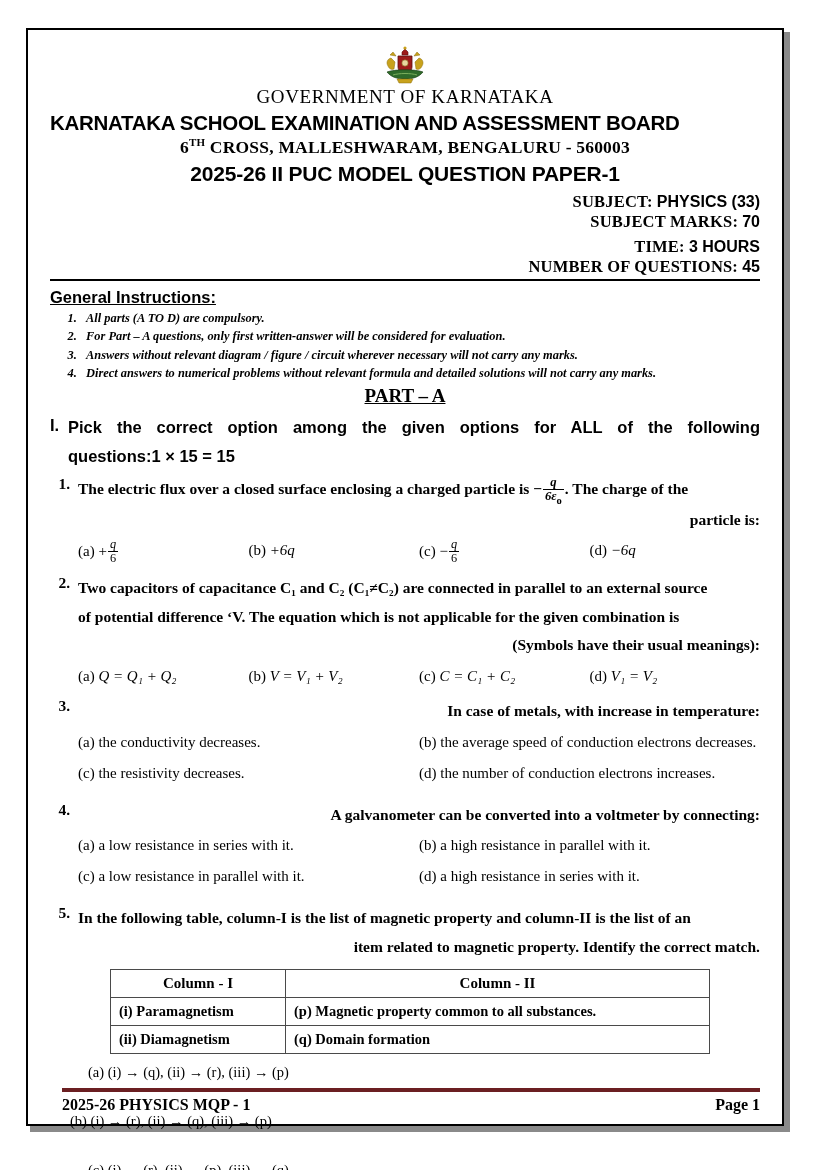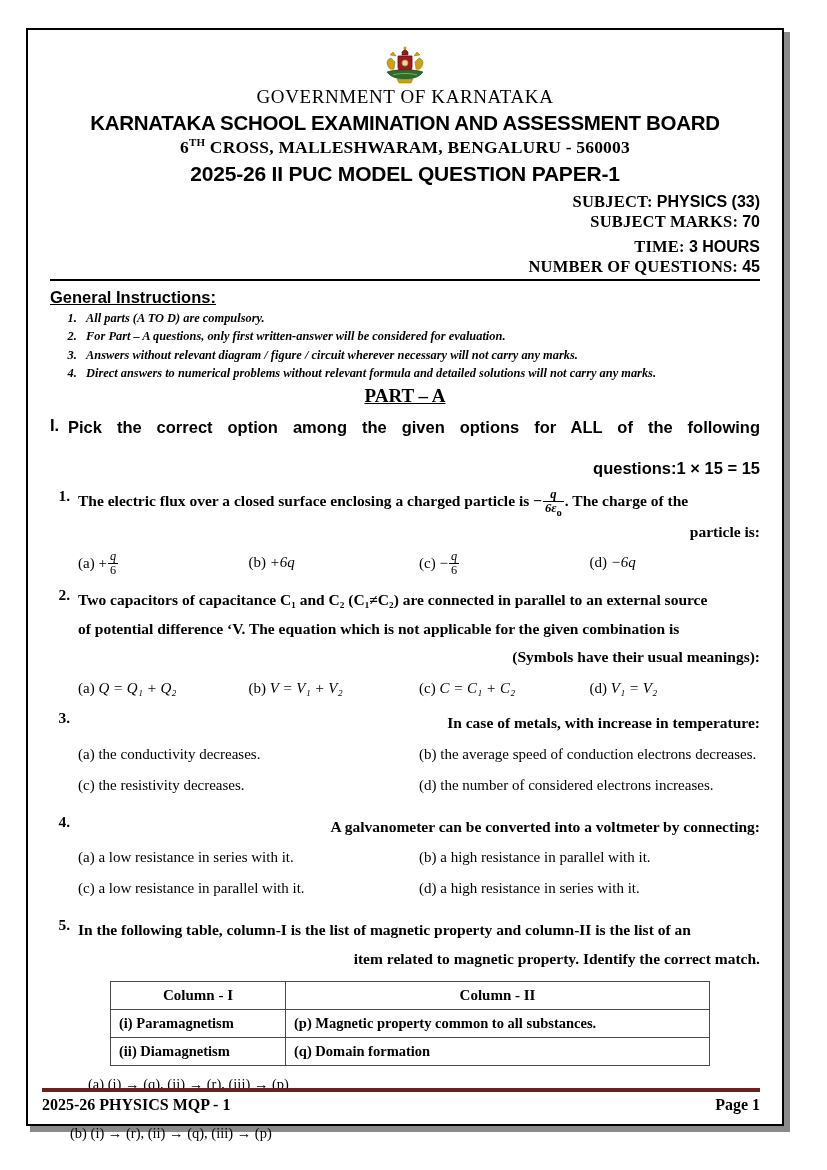--- a/index.html
+++ b/index.html
@@ -35,21 +35,21 @@
   .emblem-row { text-align: center; height: 44px; }
   .emblem { display:inline-block; width: 44px; height: 42px; }
   .gov-line {
     text-align: center;
     font-family: "Liberation Serif", serif;
     font-size: 19px;
     letter-spacing: 0.6px;
     margin-top: -2px;
   }
   .board-line {
-    text-align: center;
+    text-align: left;
     font-family: "Liberation Sans", sans-serif;
     font-weight: bold;
     font-size: 20.5px;
     letter-spacing: -0.3px;
     margin-top: 3px;
   }
   .addr-line {
     text-align: center;
     font-family: "Liberation Serif", serif;
     font-weight: bold;
@@ -111,22 +111,22 @@
     font-weight: bold; font-size: 16.5px;
     margin-top: 9px;
   }
   .sec-head .rn { width: 18px; flex: none; }
   .sec-head .txt { flex: 1; }
   .sec-head .line1 {
     text-align: justify; text-align-last: justify;
     line-height: 1.45;
   }
   .sec-head .line2 {
-    display: flex; justify-content: flex-end; align-items: baseline;
-    margin-top: 19px;
+    display: flex; justify-content: flex-start; align-items: baseline;
+    margin-top: 7px;
   }
   .u { }
 
   
   .q {
     display: flex;
     margin-top: 9px;
     font-family: "Liberation Serif", serif;
   }
   .q .qnum {
@@ -188,21 +188,21 @@
     font-size: 14.5px;
     margin-top: 10px;
     gap: 12px;
   }
   .opts-arrow .op { flex: 0 0 50%; margin-bottom: 20px; padding-left: 38px; }
   .opts-arrow .op.r { padding-left: 20px; }
 
   
   .footer-wrap {
     position: absolute;
-    left: 14px; right: 22px; bottom: 10px;
+    left: 34px; right: 22px; bottom: 10px;
   }
   .footer-rule { border-top: 4px solid #6b1f22; margin-bottom: 4px; }
   .footer-row {
     display: flex; justify-content: space-between;
     font-family: "Liberation Serif", serif;
     font-weight: bold; font-size: 16px;
   }
 </style>
 </head>
 <body>
@@ -316,21 +316,21 @@
     </div>
 
     <div class="q">
       <div class="qnum">3.</div>
       <div class="qbody">
         <div class="qstem nojust">In case of metals, with increase in temperature:</div>
         <div class="opts half opt-serif">
           <div class="op"><span>(a)</span> <span>the conductivity decreases.</span></div>
           <div class="op"><span>(b)</span> <span>the average speed of conduction electrons decreases.</span></div>
           <div class="op"><span>(c)</span> <span>the resistivity decreases.</span></div>
-          <div class="op"><span>(d)</span> <span>the number of considered electrons increases.</span></div>
+          <div class="op"><span>(d)</span> <span>the number of conduction electrons increases.</span></div>
         </div>
       </div>
     </div>
 
     <div class="q">
       <div class="qnum">4.</div>
       <div class="qbody">
         <div class="qstem nojust">A galvanometer can be converted into a voltmeter by connecting:</div>
         <div class="opts half opt-serif">
           <div class="op"><span>(a)</span> <span>a low resistance in series with it.</span></div>

